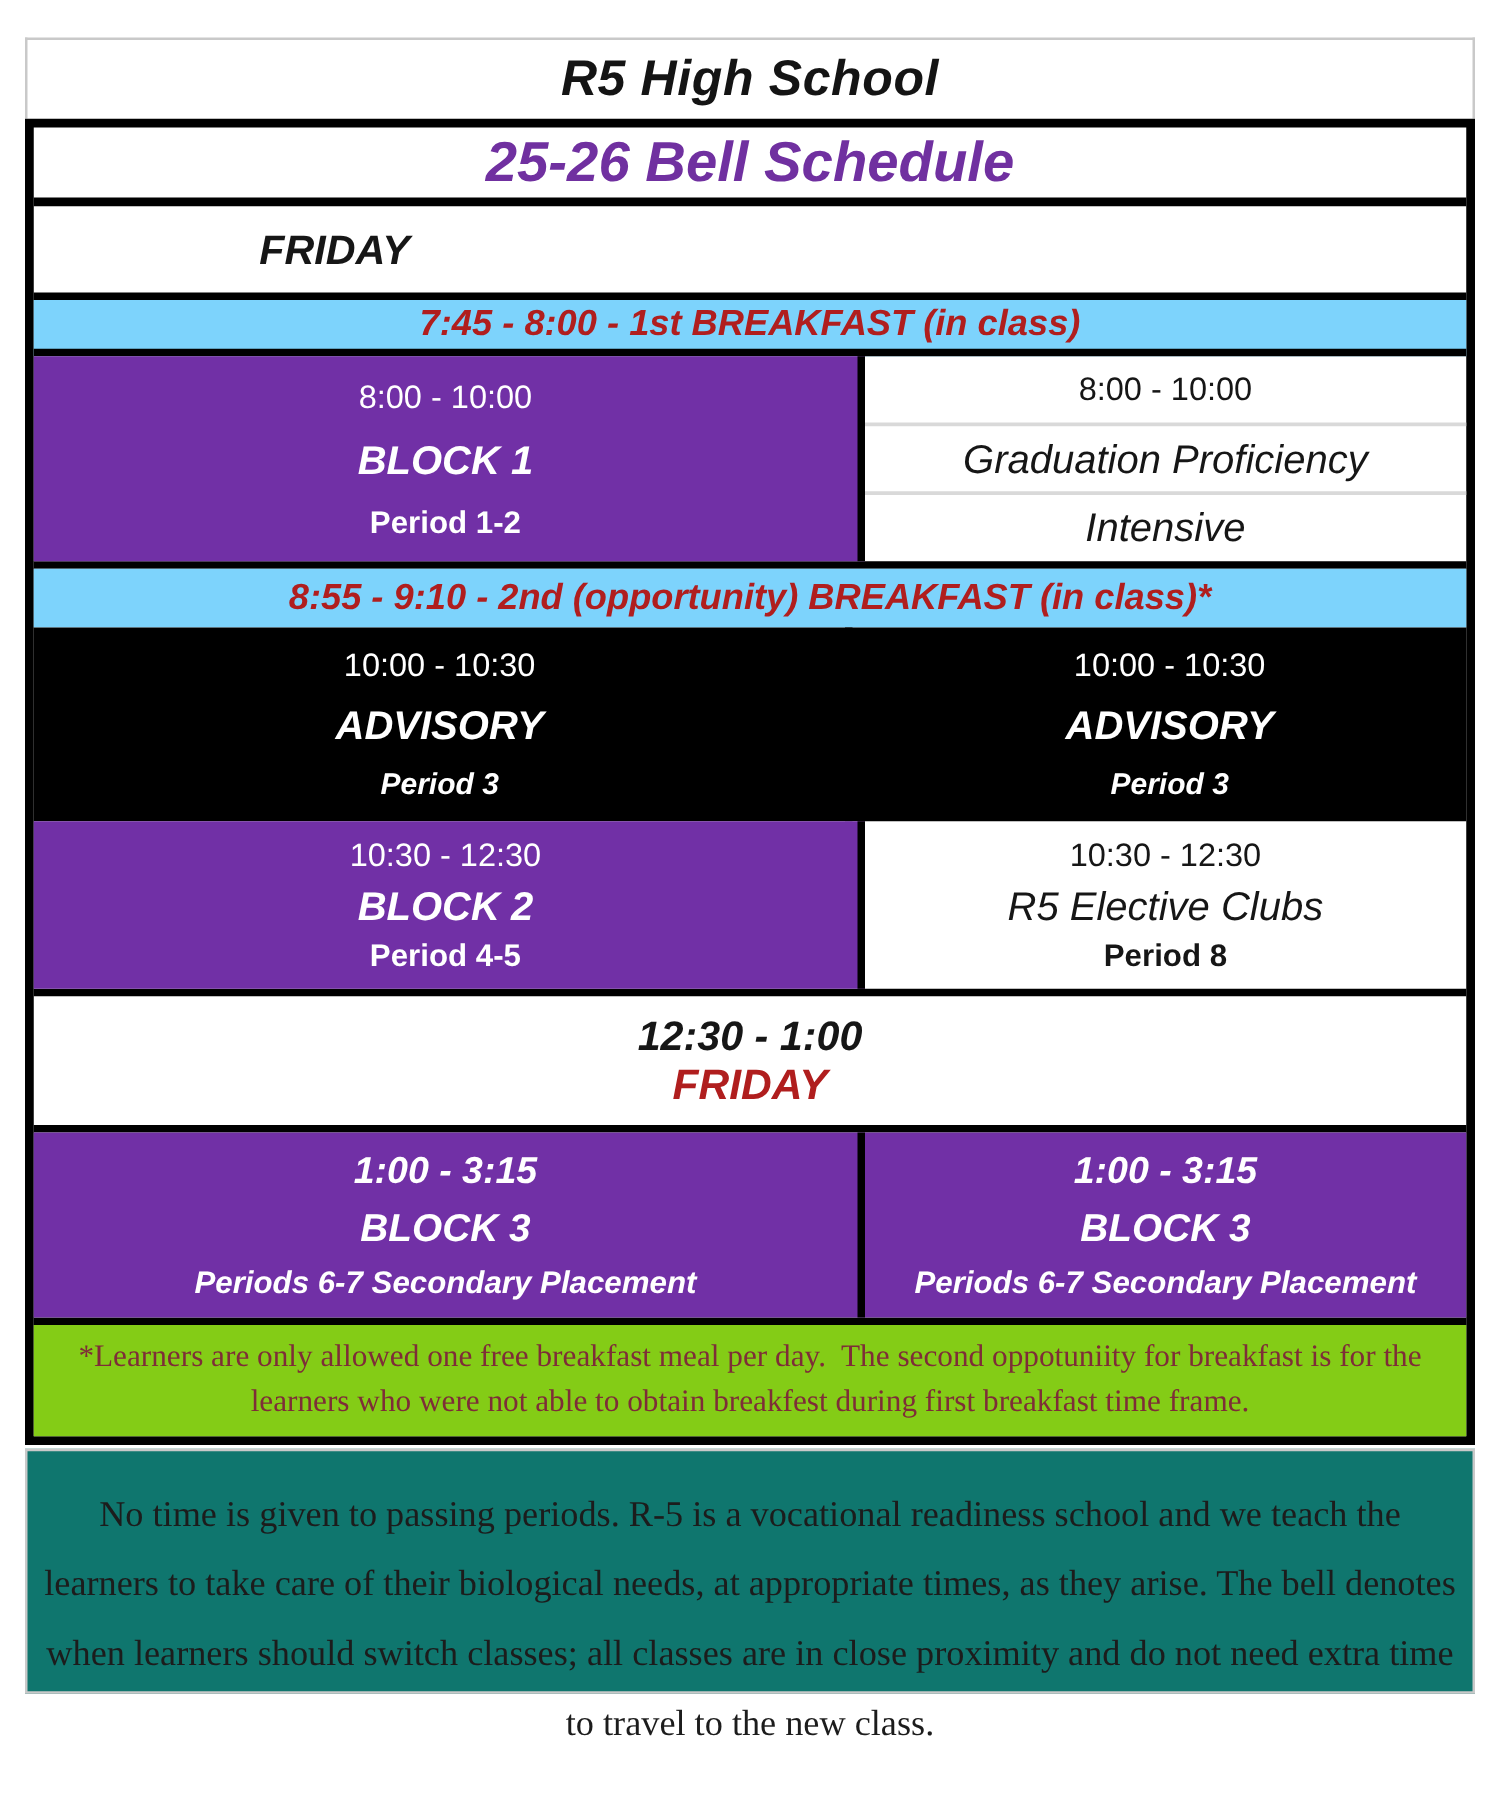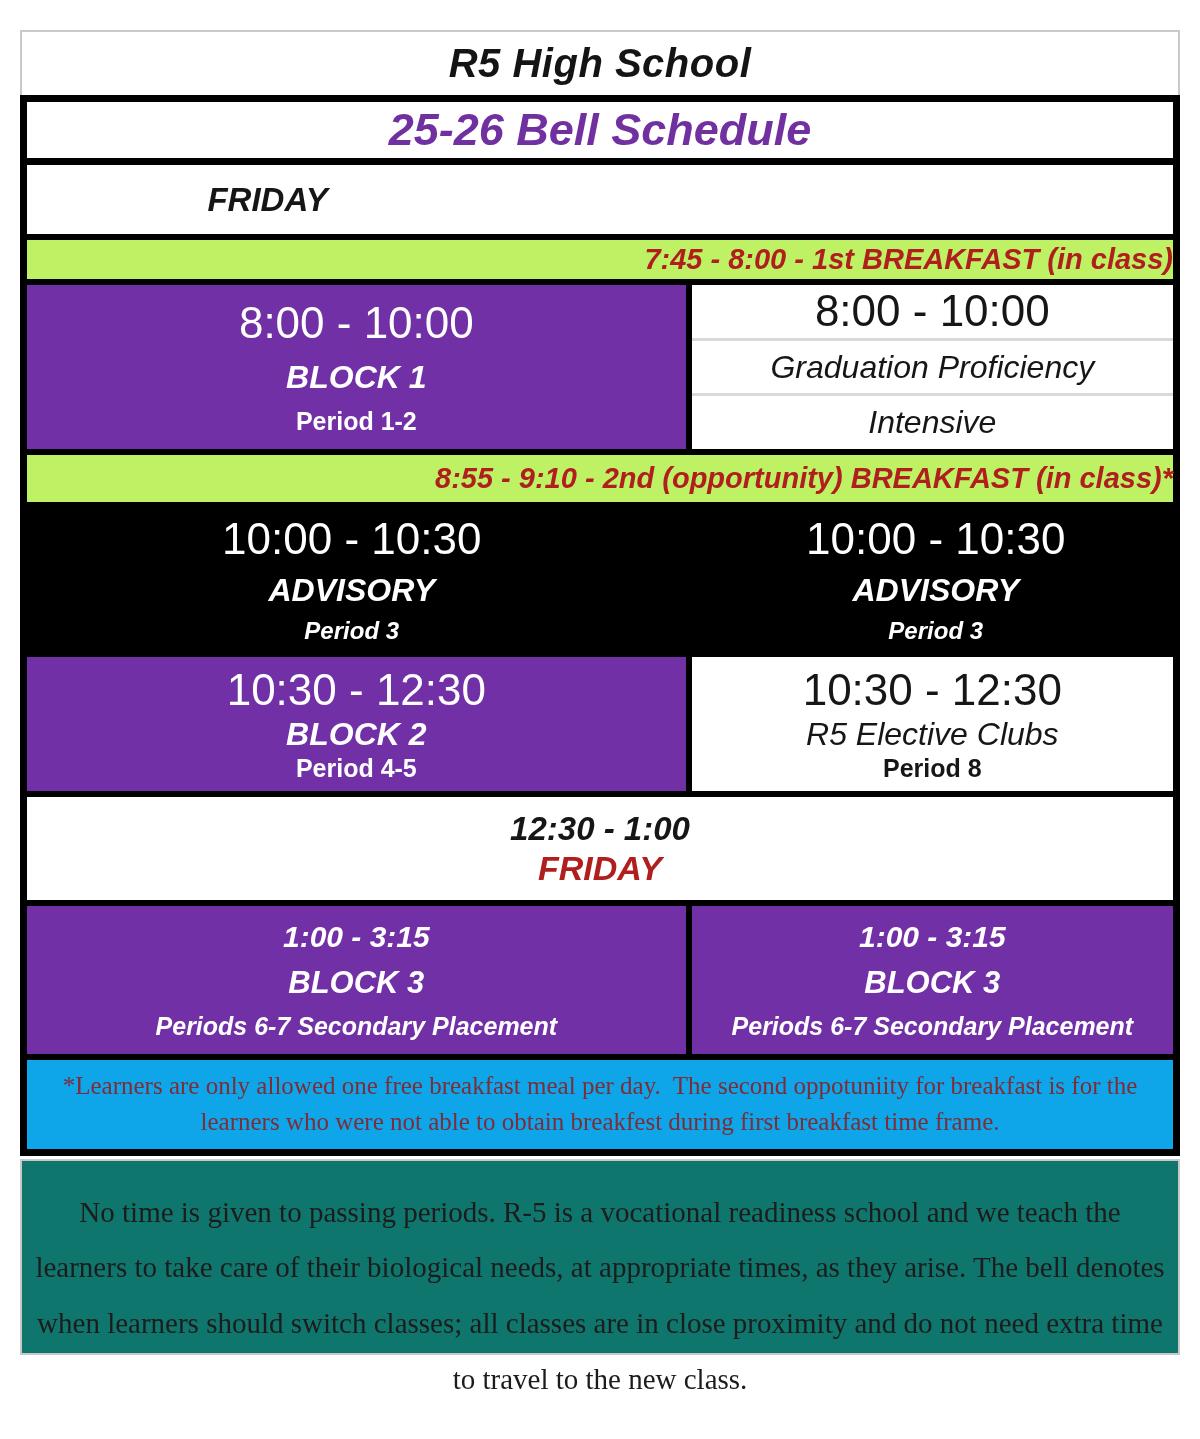--- a/index.html
+++ b/index.html
@@ -48,35 +48,35 @@
   .header-row .col-left span {
     color: #fff; font-size: 33px; font-weight: 800; font-style: italic;
   }
   .header-row .col-right { display: flex; align-items: center; justify-content: center; }
   .header-row .col-right span {
     color: #161616; font-size: 33px; font-weight: 800; font-style: italic;
   }
 
   .banner-row {
     border-bottom: 6px solid #000;
-    display: flex; align-items: center; justify-content: flex-end;
-    background: #bef264;
+    display: flex; align-items: center; justify-content: center;
+    background: #7dd3fc;
   }
   .banner-row span {
     color: #b01e1e; font-size: 29px; font-weight: 600; font-style: italic;
   }
   .banner-1 { height: 45px; }
   .banner-2 { height: 47px; border-bottom: none; }
 
   .cell-stack {
     display: flex; flex-direction: column;
     align-items: center; justify-content: space-around;
     padding: 8px 0;
   }
-  .time-txt   { font-size: 44px; font-weight: 500; }
+  .time-txt   { font-size: 26px; font-weight: 500; }
   .name-txt   { font-size: 32px; font-weight: 700; font-style: italic; }
   .period-txt { font-size: 25px; font-weight: 600; }
 
   
   .block1-row { height: 170px; border-bottom: 6px solid #000; }
   .block1-row .col-left { background: #7130a6; color: #fff; }
   .block1-row .col-right { display: flex; flex-direction: column; }
   .fr-sub {
     flex: 1; display: flex; align-items: center; justify-content: center;
     border-bottom: 3px solid #d9d9d9; color: #161616;
@@ -107,21 +107,21 @@
 
   
   .block3-row { height: 154px; border-bottom: 6px solid #000; }
   .block3-row .col-left, .block3-row .col-right { background: #7130a6; color: #fff; }
   .block3-row .time-txt { font-size: 30px; font-weight: 600; font-style: italic; }
   .block3-row .name-txt { font-size: 31px; }
   .block3-row .period-txt { font-size: 25px; font-weight: 700; font-style: italic; }
 
   
   .footnote-row {
-    min-height: 80px; background: #0ea5e9;
+    min-height: 80px; background: #84cc16;
     display: flex; align-items: flex-start; justify-content: center;
     padding: 8px 6px;
   }
   .footnote-row span {
     font-family: "Liberation Serif", serif;
     color: #7e2d38; font-size: 25px; line-height: 1.45;
     text-align: center; white-space: pre-wrap;
   }
 
   

